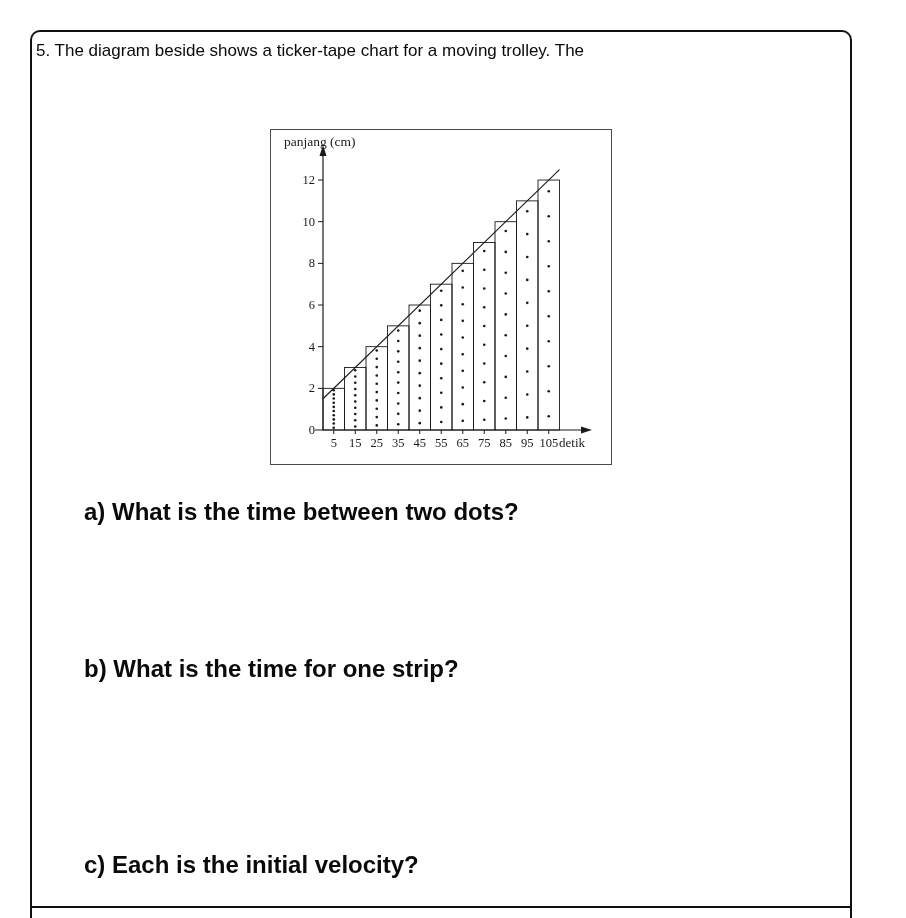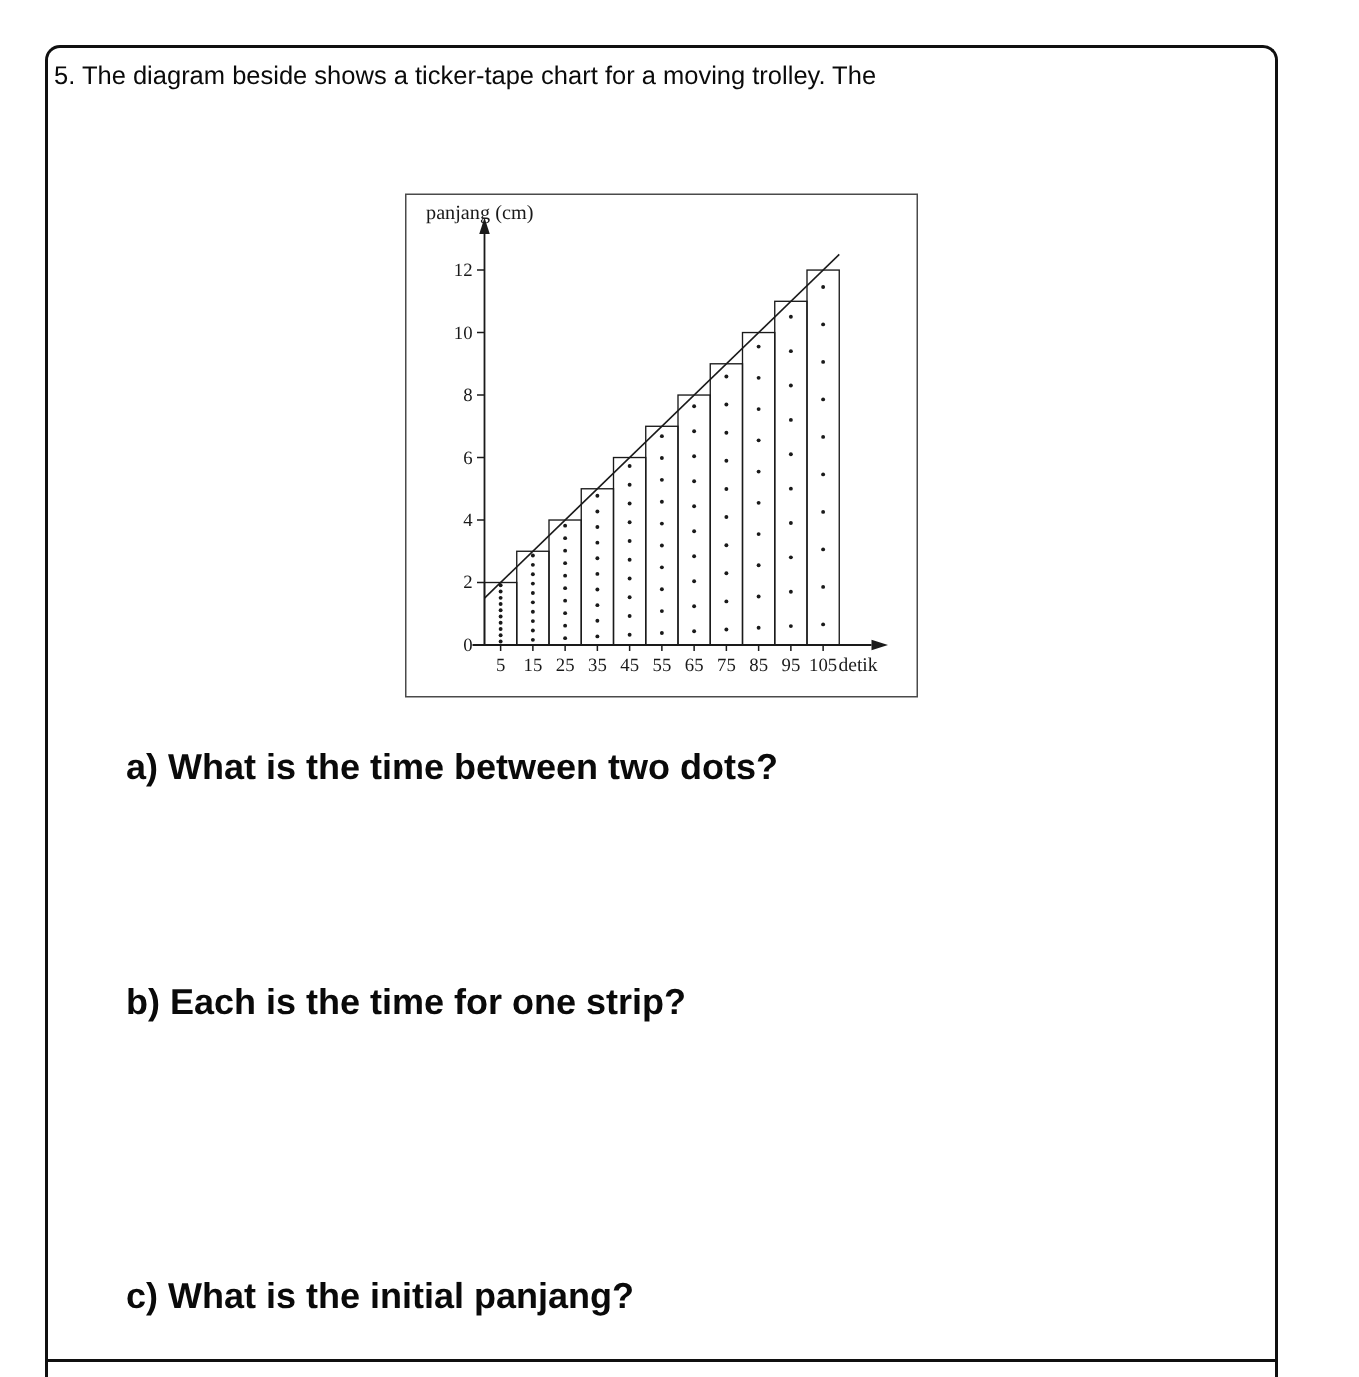--- a/index.html
+++ b/index.html
@@ -255,16 +255,16 @@
         <text x="256.25" y="317" text-anchor="middle" font-size="12.5" fill="#1a1a1a">95</text>
         <line x1="277.75" y1="300" x2="277.75" y2="304" stroke="#1a1a1a" stroke-width="1"></line>
         <text x="277.75" y="317" text-anchor="middle" font-size="12.5" fill="#1a1a1a">105</text>
       </g>
       <text x="13" y="16" font-size="13.5" fill="#1a1a1a">panjang (cm)</text>
       <text x="288" y="317" font-size="13" fill="#1a1a1a">detik</text>
     </svg>
 </div>
 
 <div class="q q-a">a) What is the time between two dots?</div>
-<div class="q q-b">b) Each is the time for one strip?</div>
-<div class="q q-c">c) What is the initial panjang?</div>
+<div class="q q-b">b) What is the time for one strip?</div>
+<div class="q q-c">c) Each is the initial velocity?</div>
 
 <div class="row-divider"></div>
 
 </body></html>

